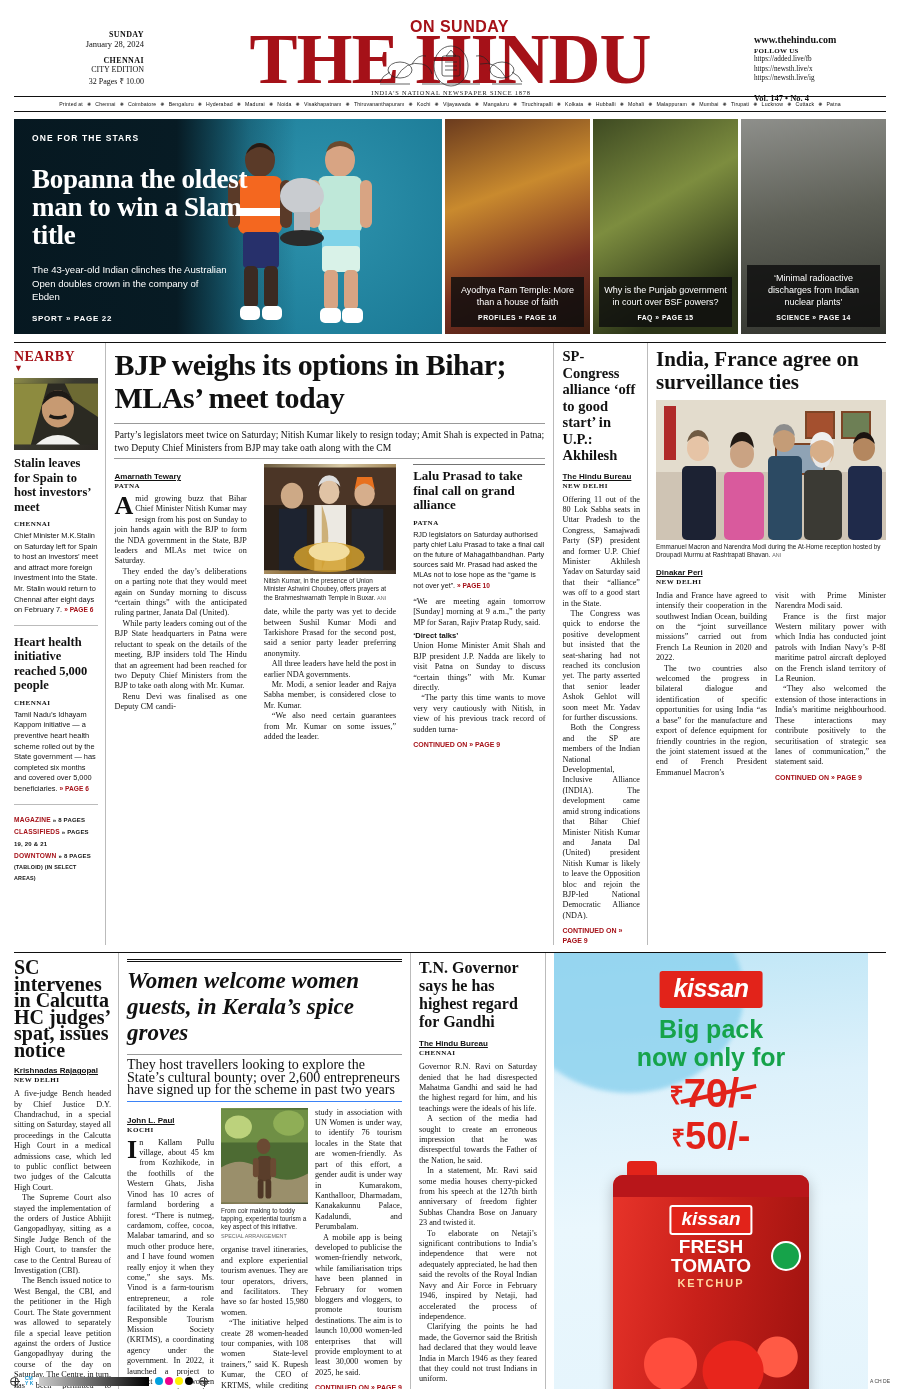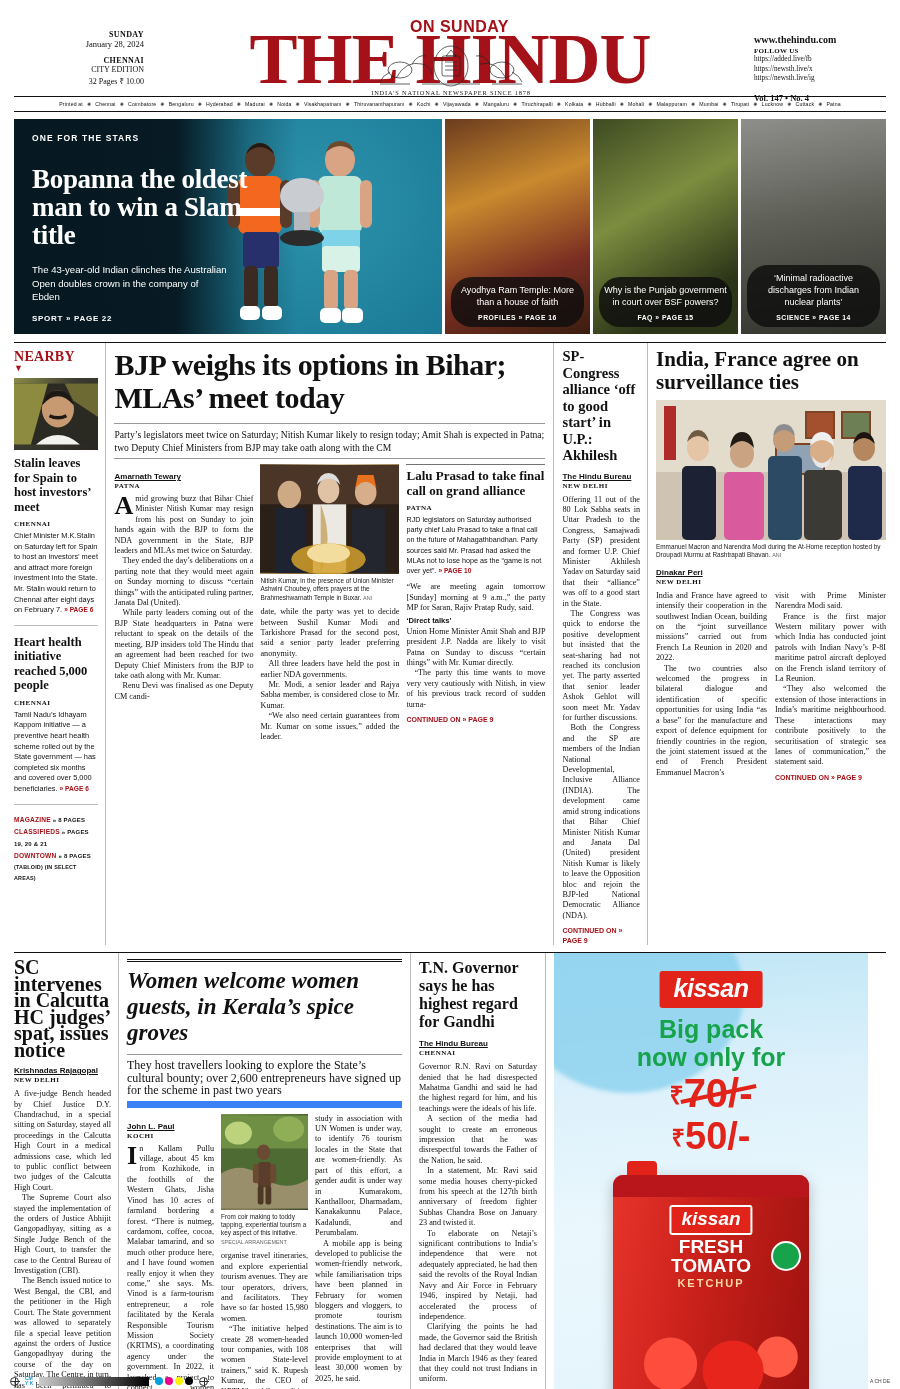--- a/index.html
+++ b/index.html
@@ -85,21 +85,20 @@
   .bannertag { position:absolute; left:18px; bottom:11px; font-family:"Liberation Sans", sans-serif; font-weight:bold; font-size:8px; letter-spacing:.7px; color:#fff; z-index:3;}
   .teaser { position:relative; width:145px; overflow:hidden; }
   .teaser .photo { position:absolute; inset:0; }
   .t1 .photo { background:linear-gradient(160deg,#6b3b1e,#c98a2e 35%,#7a2f22 70%,#3a1d10);}
   .t2 .photo { background:linear-gradient(150deg,#3e4a22,#7d8d3f 40%,#2c3518 80%);}
   .t3 .photo { background:linear-gradient(170deg,#8e8f8b,#5e6057 45%,#30322c);}
   .teaser .cap {
     position:absolute; left:6px; right:6px; bottom:7px;
     background:rgba(14,14,14,.82); color:#fff; padding:7px 5px 6px;
     text-align:center;
-    border-radius:21px;
   }
   .teaser .cap .tt { font-family:"Liberation Sans", sans-serif; font-size:9px; line-height:12px; }
   .teaser .cap .tg { font-family:"Liberation Sans", sans-serif; font-weight:bold; font-size:6.8px; letter-spacing:.5px; margin-top:6px;}
 
   
   .rule-thick { border-top:1.6px solid #111; margin-top:8px; }
   .midsec { display:flex; margin-top:0; }
   .col-nearby { width:105px; padding:6px 7px 0 0; border-right:1px solid #bbb; }
   .nearby-ttl { font-family:"Liberation Serif", serif; font-weight:bold; color:#a51118; font-size:14px; letter-spacing:.3px; }
   .nearby-arrow { color:#a51118; font-size:9px; margin-top:-2px; }
@@ -115,21 +114,21 @@
 
   .col-main { width:448px; padding:5px 8px 0 8px; border-right:1px solid #bbb;}
   .mainhead { font-family:"Liberation Serif", serif; font-weight:bold; font-size:30px; line-height:33px; letter-spacing:-.5px; }
   .standfirst {
     font-family:"Liberation Serif", serif; font-size:9.6px; line-height:13px;
     border-top:1px solid #999; border-bottom:1px solid #999; padding:4px 0 4px;
     margin-top:9px;
   }
   .byline { font-family:"Liberation Sans", sans-serif; font-weight:bold; font-size:8px; text-decoration:underline; margin-top:8px;}
   .bycity { font-family:"Liberation Serif", serif; font-size:7px; letter-spacing:.5px; font-variant:small-caps; font-weight:bold; margin-top:1px;}
-  .threecol { display:flex; gap:7px; margin-top:5px; }
+  .threecol { display:flex; gap:17px; margin-top:5px; }
   .tc { width:142px; }
   .body { font-family:"Liberation Serif", serif; font-size:8.2px; line-height:10.4px; text-align:justify; }
   .body p { margin:0 0 0; text-indent:8px;}
   .body p.noind { text-indent:0; }
   .dropcap::first-letter {
     float:left; font-size:26px; line-height:21px; font-weight:bold; padding-right:2px; padding-top:1px;
   }
   .artphoto { width:100%; height:110px; background:linear-gradient(140deg,#6b5a3e,#d8c9a5 30%,#8d6c3a 60%,#3a2d20); margin-bottom:3px; position:relative; overflow:hidden;}
   .cap-s { font-family:"Liberation Sans", sans-serif; font-size:6.4px; line-height:8.4px; color:#222; }
   .cap-s i { color:#666; font-style:normal; font-size:5.4px;}
@@ -148,21 +147,21 @@
   .twocol > div { width:111px; }
 
   
   .rule-thick2 { border-top:1.6px solid #111; margin-top:7px; }
   .botsec { display:flex; margin-top:0; }
   .b-sc { width:105px; padding:6px 7px 0 0; border-right:1px solid #bbb;}
   .sc-head { font-family:"Liberation Serif", serif; font-weight:bold; font-size:20px; line-height:16.5px;}
   .b-women { width:292px; padding:6px 8px 0 8px; border-right:1px solid #bbb;}
   .dbl-rule { border-top:1px solid #111; border-bottom:1px solid #111; height:3px; margin-bottom:6px;}
   .w-head { font-family:"Liberation Serif", serif; font-style:italic; font-weight:bold; font-size:23px; line-height:26px; }
-  .w-sub { font-family:"Liberation Serif", serif; font-size:12px; line-height:12.5px; border-top:1px solid #999; border-bottom:7px solid #3b82f6; padding:4px 0; margin-top:8px;}
+  .w-sub { font-family:"Liberation Serif", serif; font-size:14px; line-height:12.5px; border-top:1px solid #999; border-bottom:1px solid #3b82f6; padding:4px 0; margin-top:8px;}
   .w-cols { display:flex; gap:7px; margin-top:6px;}
   .w-cols > div { width:90px; }
   .w-photo { width:100%; height:96px; background:linear-gradient(150deg,#7f9a52,#45612c 40%,#8d7c5c 75%,#37402a); margin-bottom:3px;}
   .b-tn { width:135px; padding:6px 8px 0 8px; border-right:1px solid #bbb;}
   .tn-head { font-family:"Liberation Serif", serif; font-weight:bold; font-size:16px; line-height:18px;}
   .b-ad { width:322px; padding-left:8px; }
   .ad {
     width:100%; height:480px; position:relative; overflow:hidden;
     background:linear-gradient(175deg,#bfe6f6 0%,#ddf1fb 28%,#eaf7fd 55%,#e4f4fc 100%);
   }

